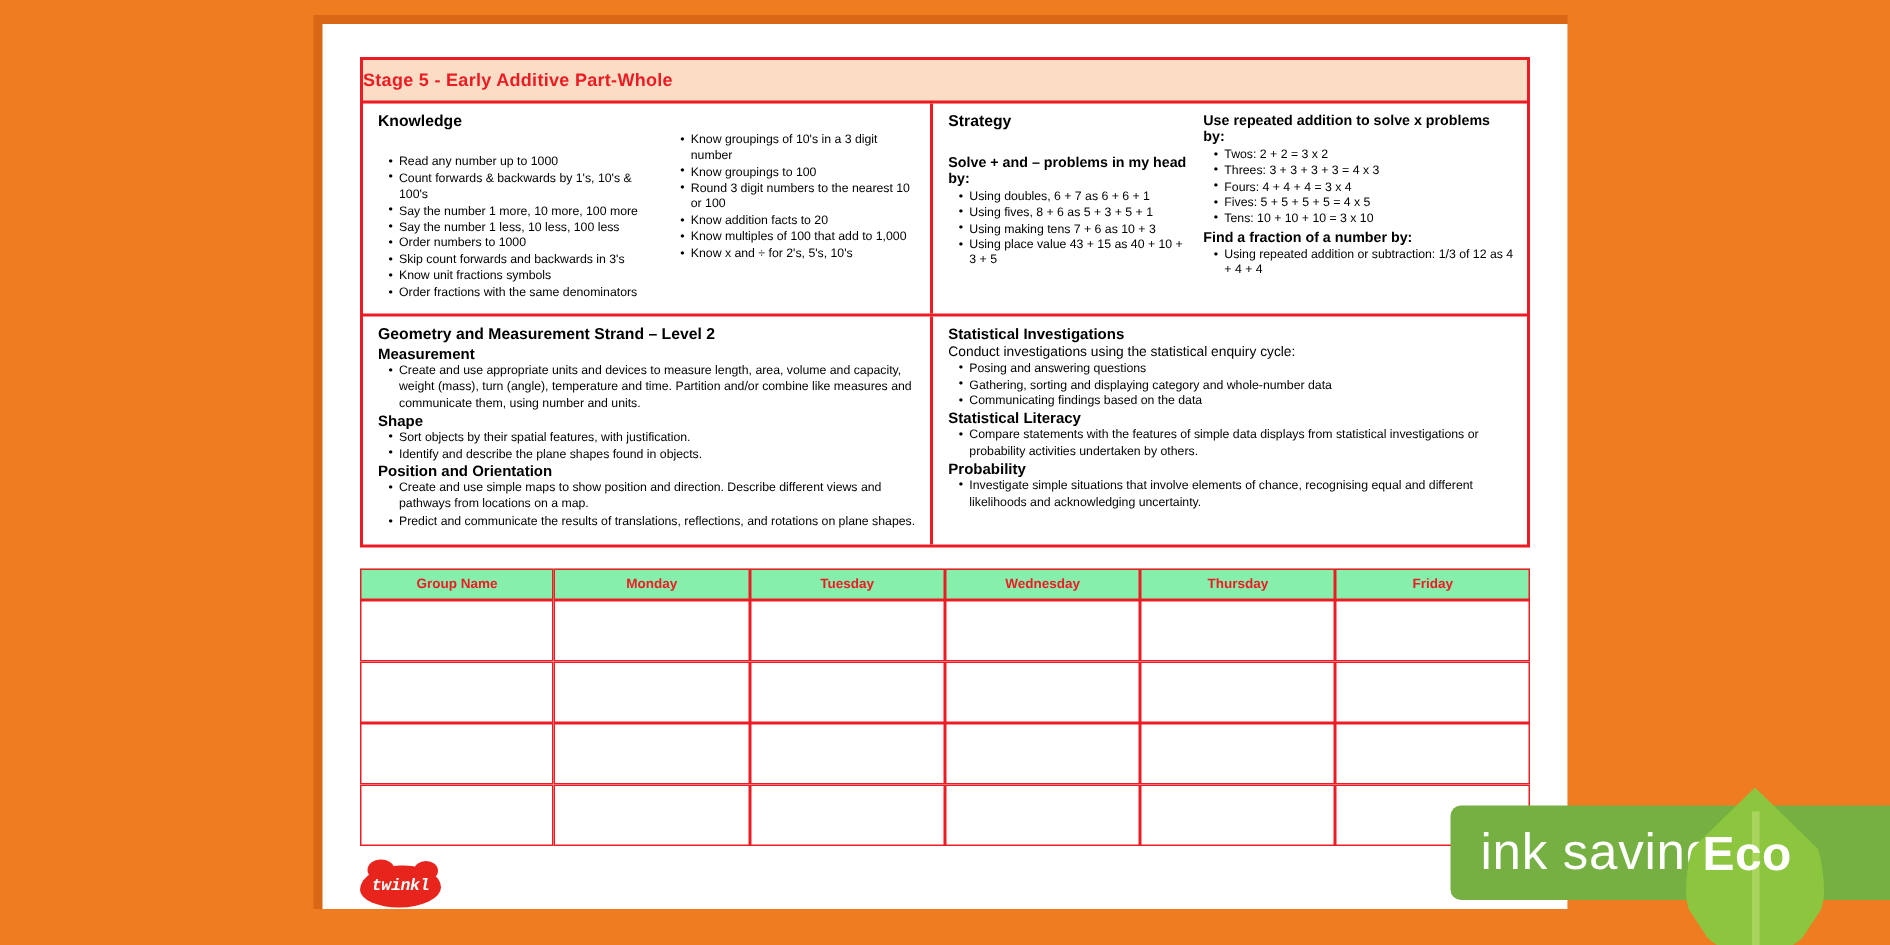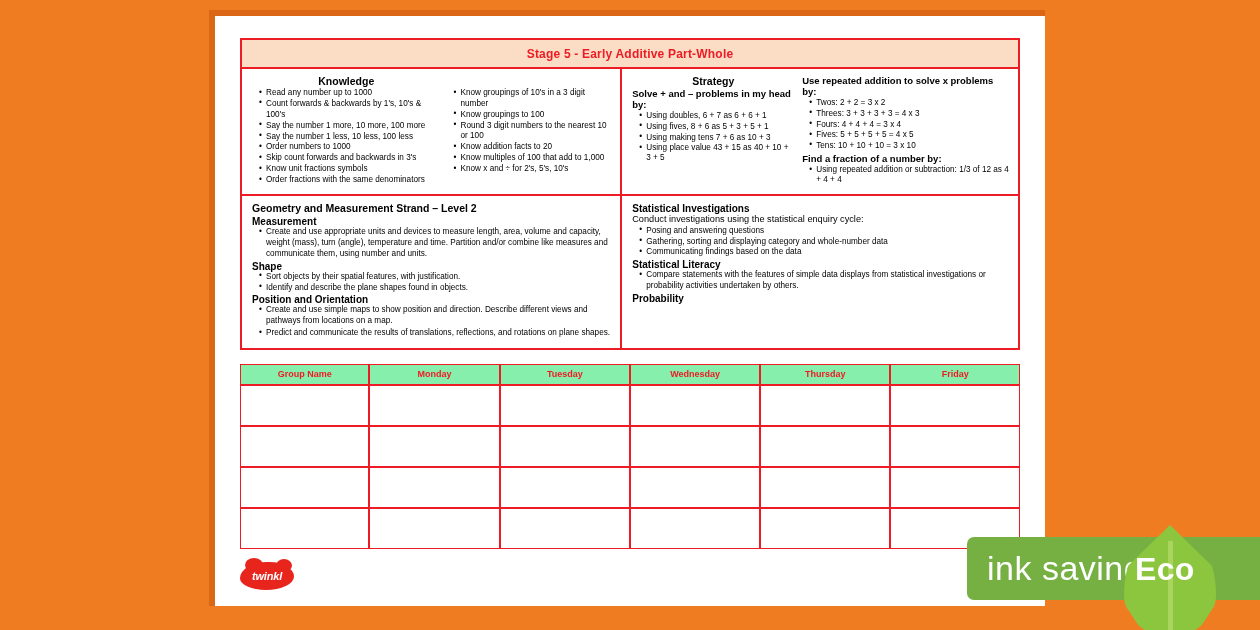--- a/index.html
+++ b/index.html
@@ -66,21 +66,20 @@
   .rule-short{ width: 30px; }
 
   
   .sheet-box {
     border: 2.2px solid #ed1c24;
     box-sizing: border-box;
   }
   .stage-bar {
     background: #fbdcc4;
     border-bottom: 2.2px solid #ed1c24;
-    text-align: center;
     padding: 4px 0 5px 0;
   }
   .stage-bar span {
     color: #ed1c24;
     font-weight: bold;
     font-size: 12px;
     letter-spacing: 0.2px;
   }
 
   
@@ -95,25 +94,24 @@
   .band .half.left  { width: 49%; border-right: 2.2px solid #ed1c24; display: flex; }
   .band .half.right { width: 51%; display: flex; }
 
   .col { box-sizing: border-box; }
   .col-k1 { width: 54%; padding-right: 6px;}
   .col-k2 { width: 46%; }
   .col-s1 { width: 45%; padding-right: 8px;}
   .col-s2 { width: 55%; }
 
   h4.sec {
-    margin: 0 0 1px 0;
+    margin: 0 0 16px 0;
     font-size: 10.5px;
     font-weight: bold;
     color: #000;
-    text-align: center;
   }
   .lead {
     font-size: 9.5px;
     font-weight: bold;
     color: #000;
     margin: 0 0 1px 0;
     line-height: 1.18;
   }
   ul.bul {
     margin: 0 0 0 0;
@@ -248,20 +246,21 @@
     inset: 0;
     display: flex;
     align-items: center;
     justify-content: center;
     color: #ffffff;
     font-size: 11px;
     font-weight: bold;
     font-style: italic;
     letter-spacing: -0.2px;
     z-index: 2;
+    font-family: Liberation Mono, monospace;
   }
   .visit {
     color: #e8251d;
     font-size: 8px;
     font-weight: bold;
   }
 
   
   #eco-badge {
     position: absolute;
@@ -428,20 +427,23 @@
           <li>Gathering, sorting and displaying category and whole-number data</li>
           <li>Communicating findings based on the data</li>
         </ul>
 
         <h5 class="sub">Statistical Literacy</h5>
         <ul class="bul2">
           <li>Compare statements with the features of simple data displays from statistical investigations or probability activities undertaken by others.</li>
         </ul>
 
         <h5 class="sub">Probability</h5>
+        <ul class="bul2">
+          <li>Investigate simple situations that involve elements of chance, recognising equal and different likelihoods and acknowledging uncertainty.</li>
+        </ul>
       </div>
 
     </div>
   </div>
 
   <table class="plan">
     <thead>
       <tr>
         <th style="width:16.6%">Group Name</th>
         <th style="width:16.7%">Monday</th>

